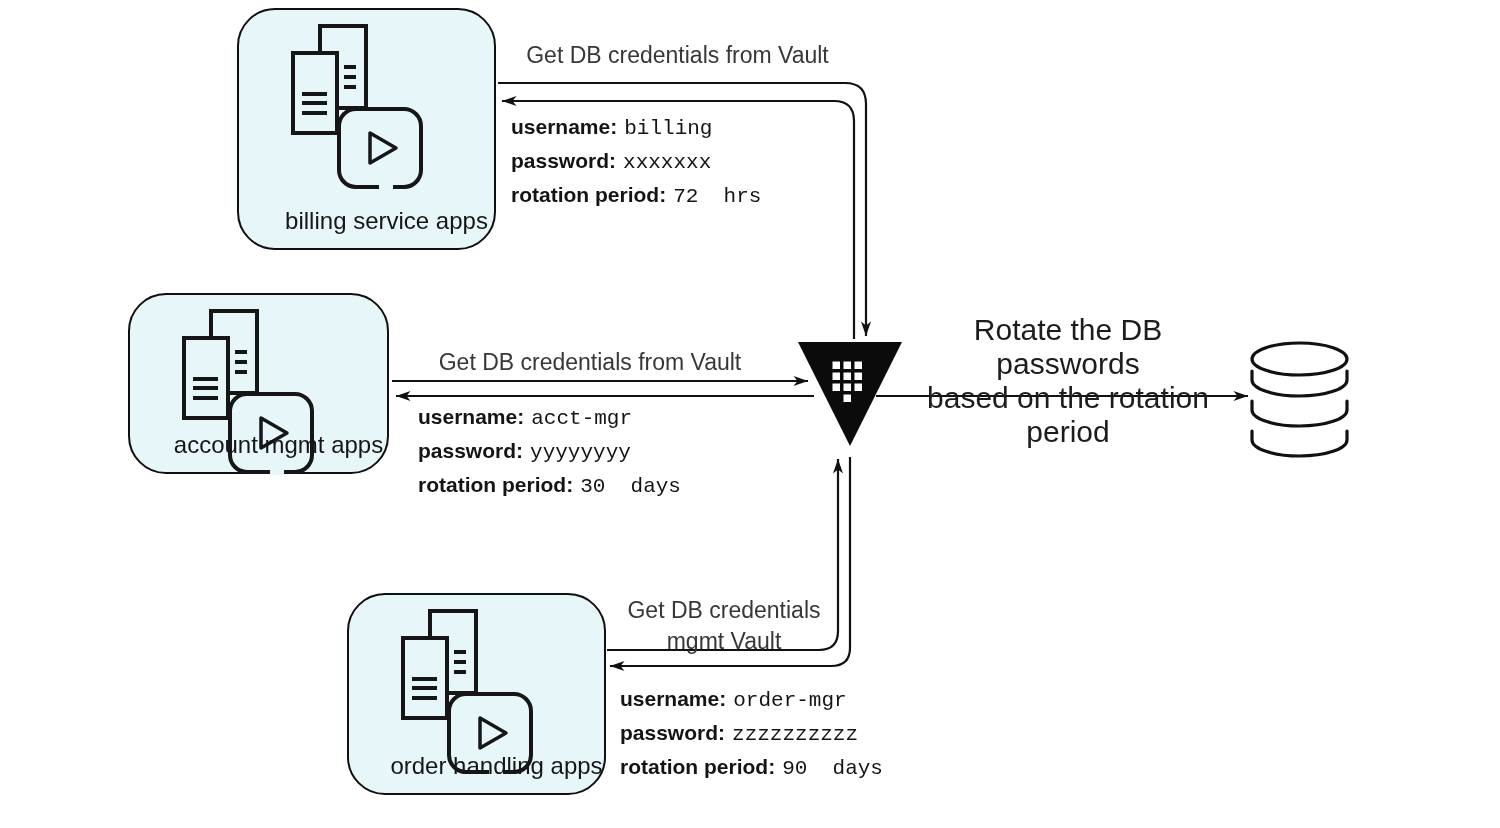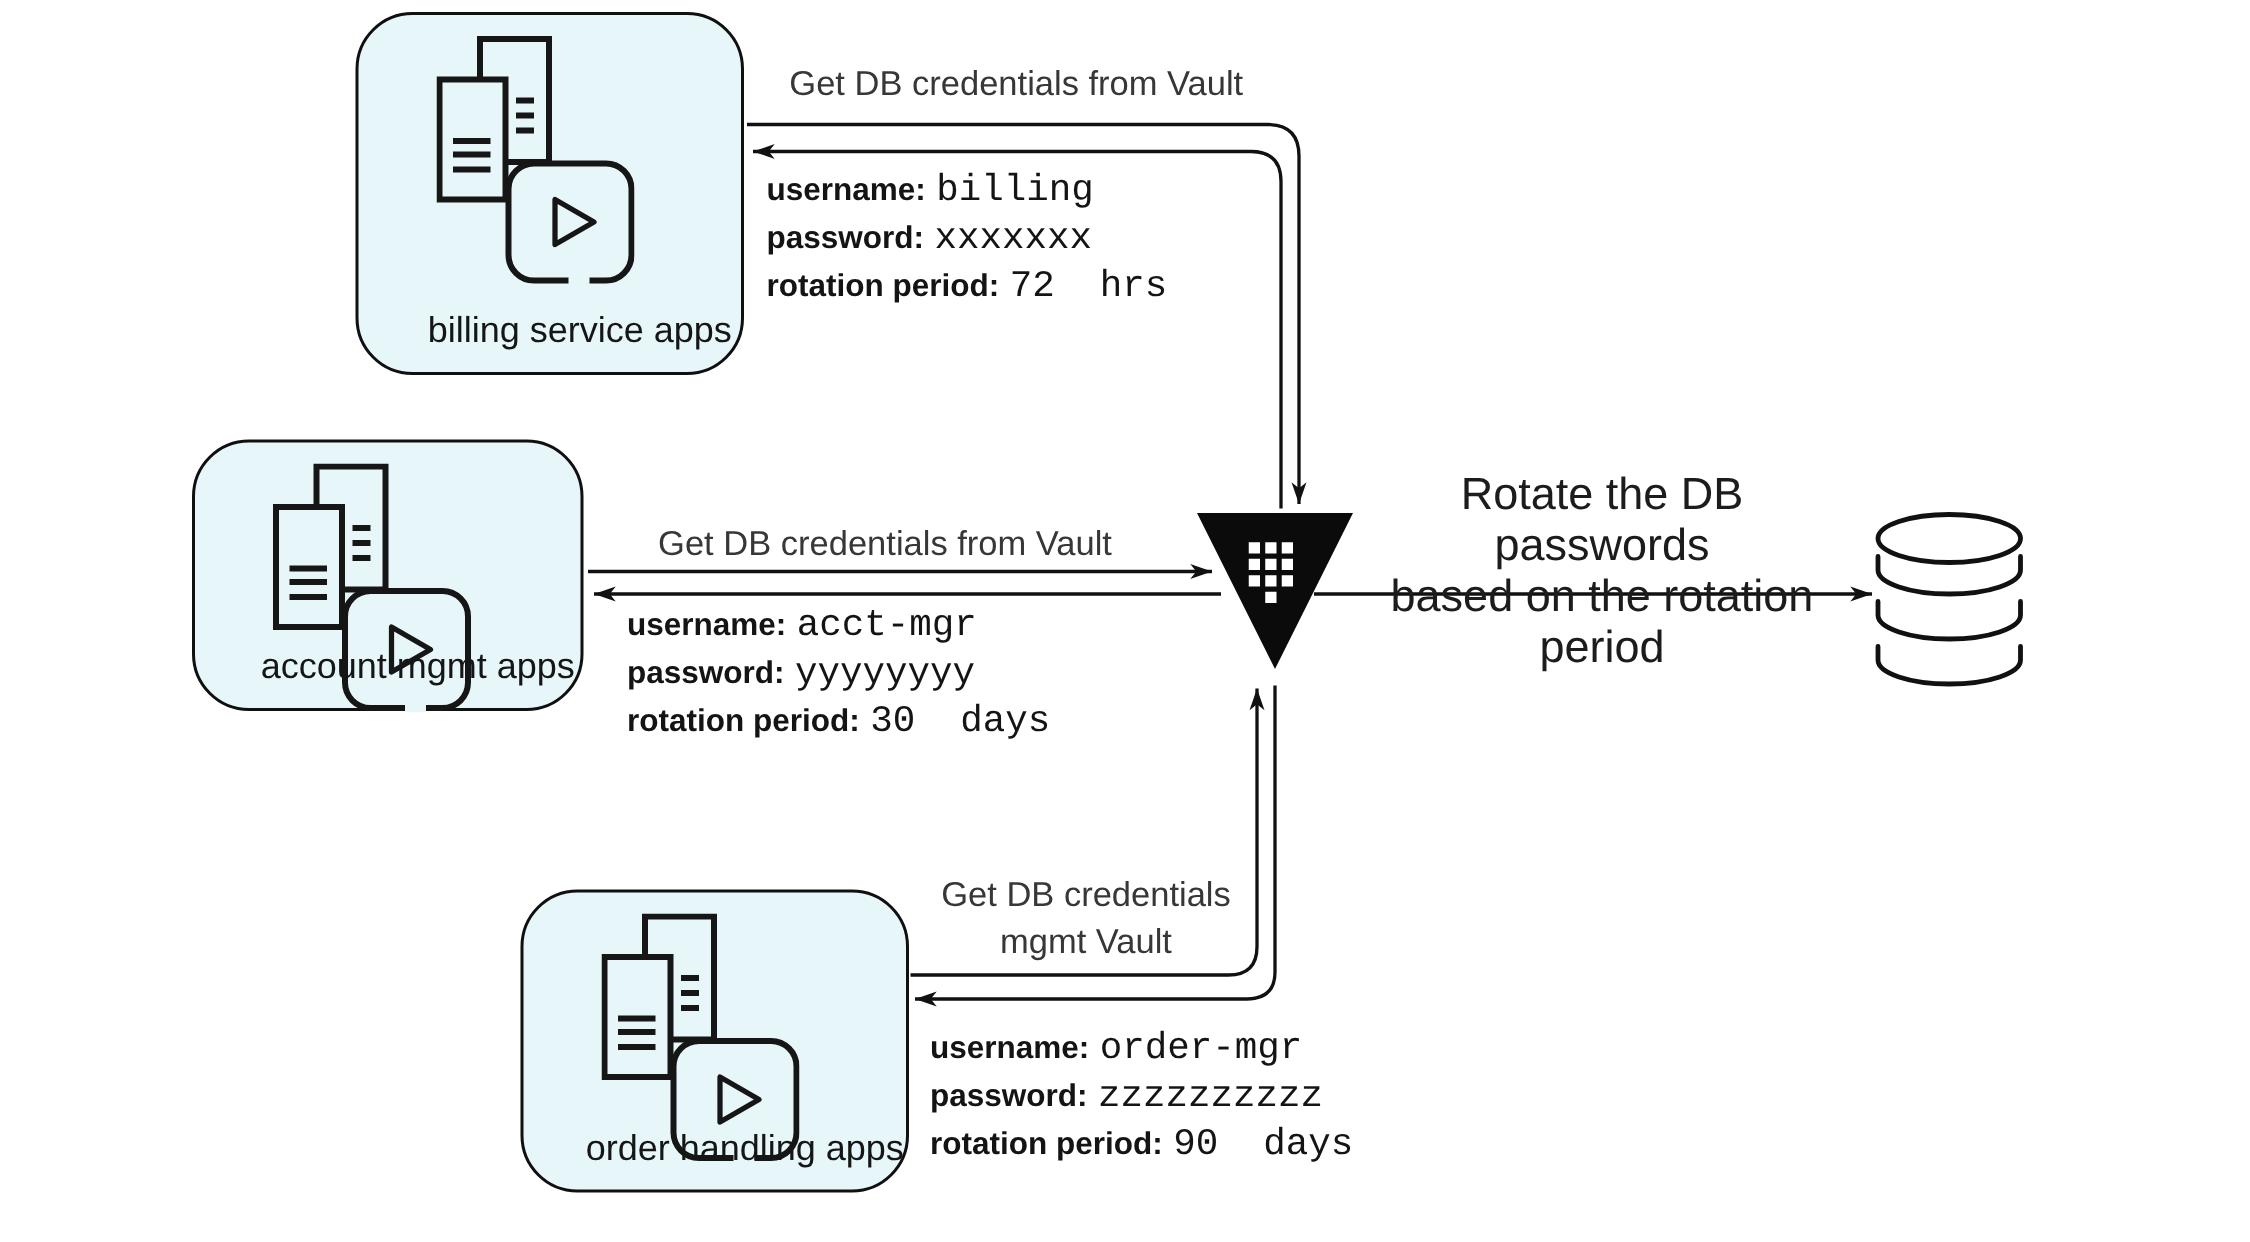--- a/index.html
+++ b/index.html
@@ -18,21 +18,21 @@
   }
   .icon-apps { position:absolute; left:52px; top:14px; }
   .hdr {
     position:absolute; font-size:23px; color:#373737;
     text-align:center; line-height:31px; white-space:nowrap;
   }
   .hdr.wrap { white-space:normal; }
   .creds { position:absolute; font-size:21px; color:#141414; line-height:32px; }
   .cred-row { white-space:nowrap; }
   .cl { font-weight:bold; }
-  .cv { font-family:"Liberation Mono", monospace; white-space:pre; margin-left:7px; font-size:25px; }
+  .cv { font-family:"Liberation Mono", monospace; white-space:pre; margin-left:7px; font-size:21px; }
   .note {
     position:absolute; font-size:30px; line-height:34px;
     color:#1c1c1c; text-align:center;
   }
   svg.overlay { position:absolute; left:0; top:0; pointer-events:none; }
 </style>
 </head>
 <body>
 
 <div class="stage">
@@ -148,21 +148,21 @@
       <path d="M 1252 371 v 9 a 47.5 16 0 0 0 95 0 v -9"></path>
       <path d="M 1252 401 v 9 a 47.5 16 0 0 0 95 0 v -9"></path>
       <path d="M 1252 431 v 9 a 47.5 16 0 0 0 95 0 v -9"></path>
     </g>
   </svg>
 
   <div class="hdr" style="left:505px; top:40px; width:345px;">Get DB credentials from Vault</div>
 
   <div class="hdr" style="left:420px; top:347px; width:340px;">Get DB credentials from Vault</div>
 
-  <div class="hdr wrap" style="left:616px; top:581px; width:216px;">
+  <div class="hdr wrap" style="left:616px; top:595px; width:216px;">
     <div>Get DB credentials</div>
     <div>mgmt Vault</div>
   </div>
 
   <div class="note" style="left:899px; top:313px; width:338px;">
     <div>Rotate the DB passwords</div>
     <div>based on the rotation period</div>
   </div>
 
   <div class="creds" style="left:511px; top:111px;">

